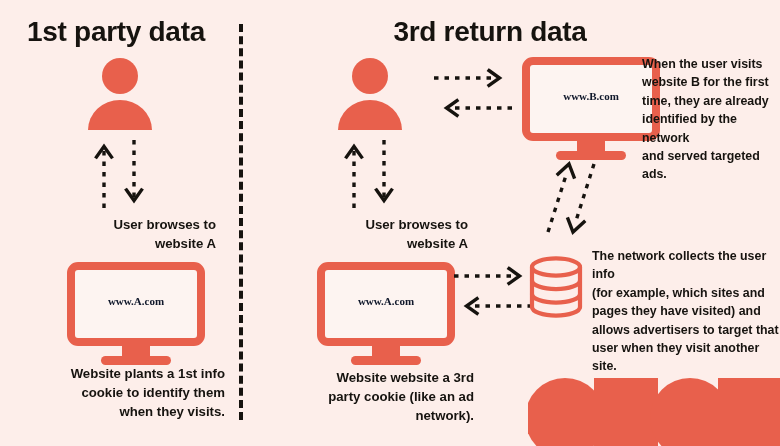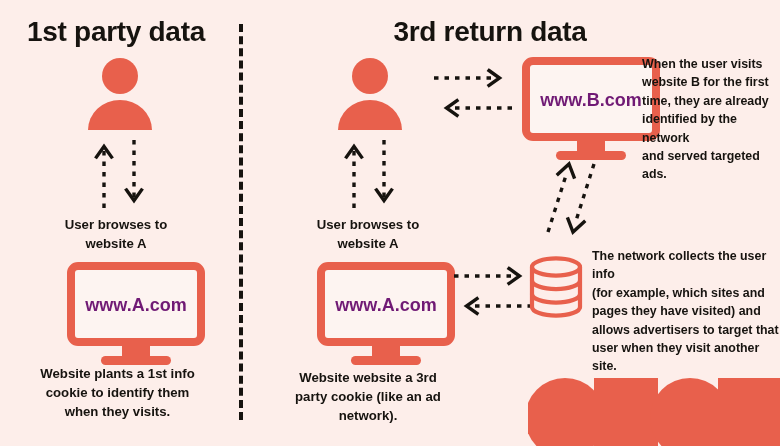--- a/index.html
+++ b/index.html
@@ -12,29 +12,29 @@
   }
   .stage{position:absolute;inset:0;}
   .abs{position:absolute;}
 
   .col-title{
     font-size:28px;font-weight:bold;color:#16130f;
     letter-spacing:-0.3px;text-align:center;white-space:nowrap;
   }
   .caption{
     font-size:13.2px;font-weight:bold;color:#16130f;
-    text-align:center;line-height:19px;
+    text-align:right;line-height:19px;
   }
   .sidenote{
     font-size:12.4px;font-weight:bold;color:#16130f;
     text-align:left;line-height:18.4px;
   }
   .url-label{
-    font-size:18px;font-weight:bold;color:#701a75;
-    text-align:center;white-space:nowrap;
+    font-size:11px;font-weight:bold;color:#0f172a;
+    text-align:center;white-space:nowrap;font-family:Liberation Serif, serif;
   }
 
   
   .person{width:64px;height:72px;}
   .person .head{
     position:absolute;left:14px;top:0;width:36px;height:36px;
     border-radius:50%;background:#e8604c;
   }
   .person .body{
     position:absolute;left:0;top:42px;width:64px;height:30px;

